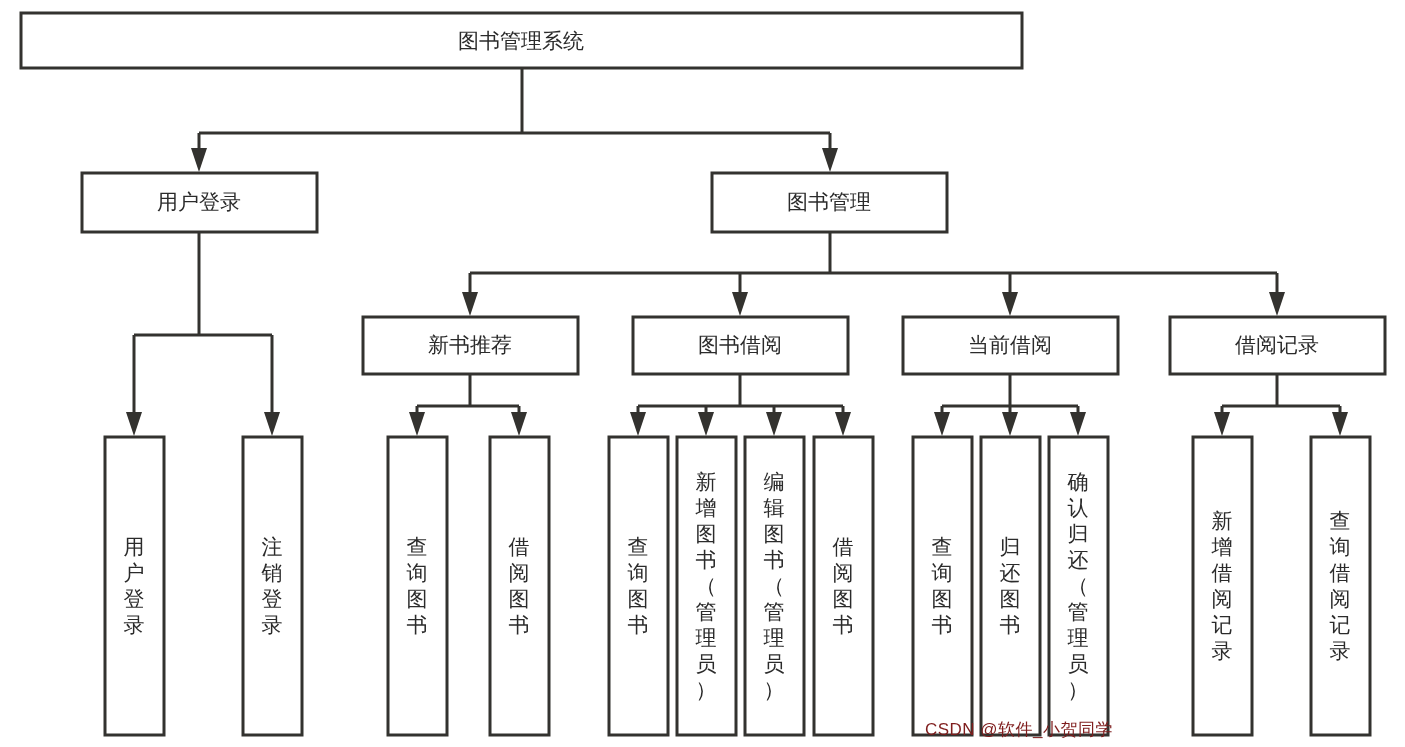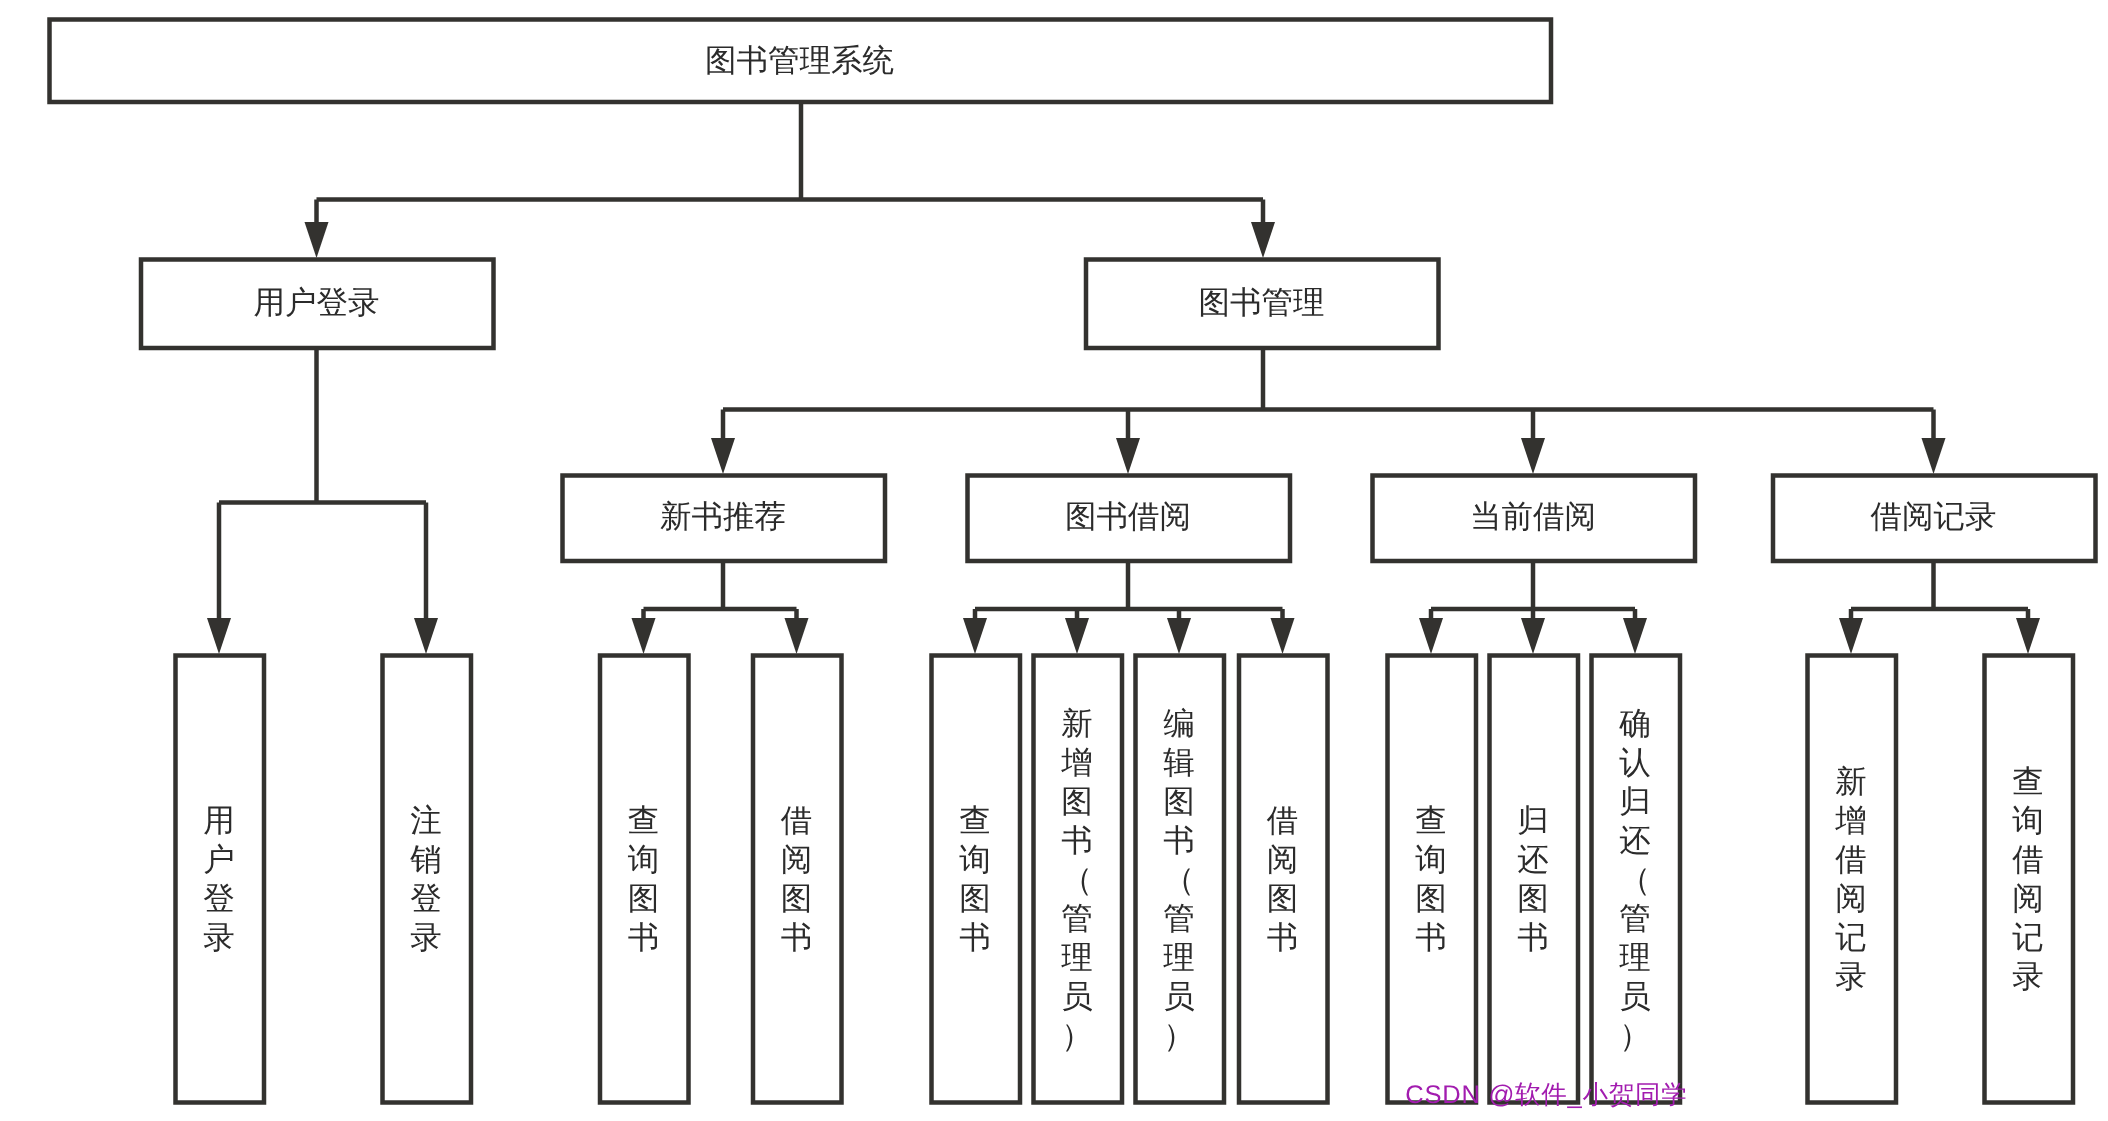--- a/index.html
+++ b/index.html
@@ -13,21 +13,20 @@
     position: relative;
     overflow: hidden;
     font-family: "Liberation Sans", "DejaVu Sans", sans-serif;
   }
   #diagram-root {
     position: absolute;
     left: 0;
     top: 0;
     width: 1121px;
     height: 747px;
-    padding-left: 12px;
   }
   svg#flowchart {
     display: block;
     width: 1405px;
     height: 747px;
   }
   .node-box {
     fill: #ffffff;
     stroke: #33322f;
     stroke-width: 3;
@@ -54,21 +53,21 @@
     font-size: 21px;
     fill: #2b2b2b;
     text-anchor: middle;
   }
   .watermark {
     position: absolute;
     right: 8px;
     bottom: 6px;
     font-family: "Liberation Sans", "DejaVu Sans", sans-serif;
     font-size: 17px;
-    color: #a21caf;
+    color: #7f1d1d;
     letter-spacing: 0.5px;
     white-space: nowrap;
     user-select: none;
   }
 </style>
 </head>
 <body>
 
 <div id="diagram-root">
 

